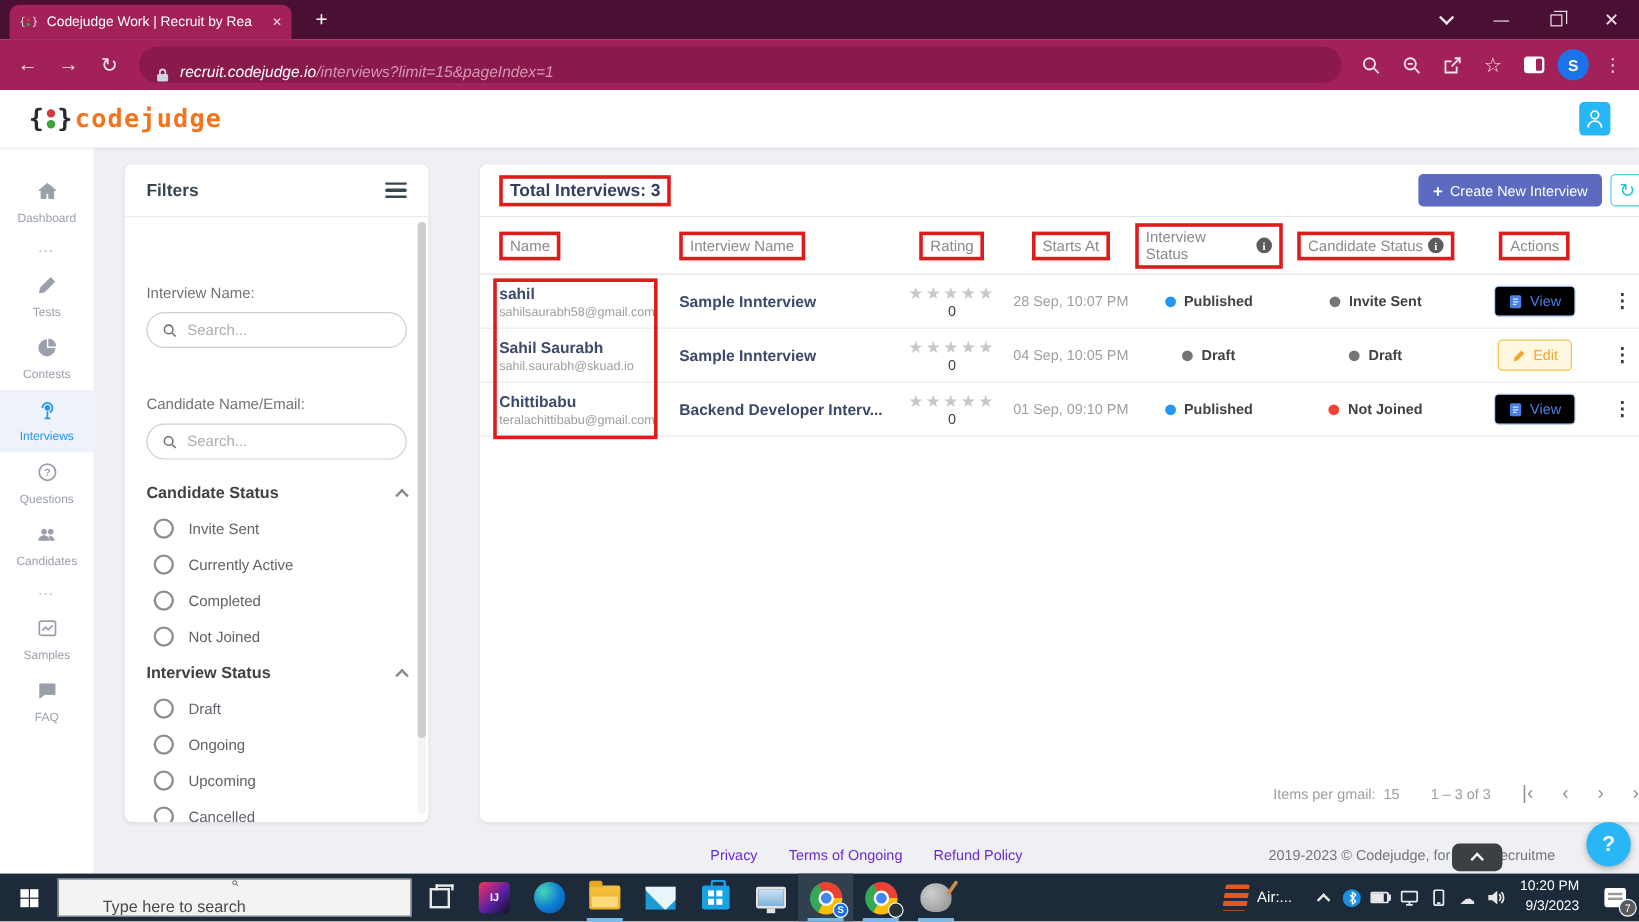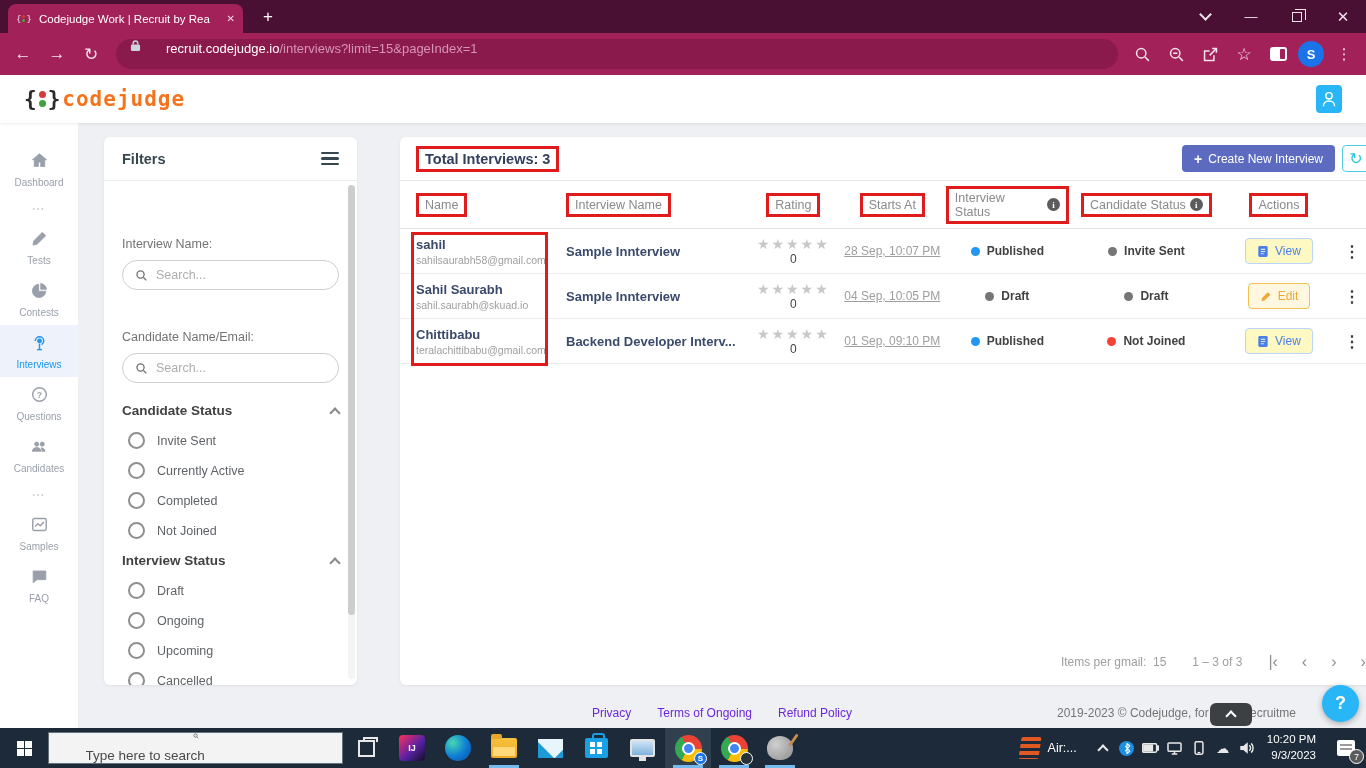--- a/index.html
+++ b/index.html
@@ -16,21 +16,21 @@
   .tab-close { font-size:10px; color:#f0dbe6; cursor:pointer; }
   .newtab { color:#fff; font-size:17px; margin-left:20px; margin-bottom:6px; }
   .win-controls { margin-left:auto; display:flex; align-items:center; height:33px; color:#efe2e9; }
   .win-controls > div { width:46px; height:33px; display:flex; align-items:center; justify-content:center; font-size:13px; }
   .chev-down { width:9px; height:9px; border-left:2px solid #efe2e9; border-bottom:2px solid #efe2e9; transform:rotate(-45deg); margin-top:-4px; }
   .restore-box { width:10px; height:10px; border:1.5px solid #efe2e9; position:relative; }
   .restore-box::before { content:""; position:absolute; top:-4px; left:2px; width:10px; height:10px; border-top:1.5px solid #efe2e9; border-right:1.5px solid #efe2e9; }
 
   .toolbar { position:absolute; top:33px; left:0; width:1366px; height:42px; background:#a32159; display:flex; align-items:center; padding:0 8px; gap:4px; }
   .nav-btn { width:30px; height:30px; display:flex; align-items:center; justify-content:center; color:#f4e3ec; font-size:17px; border-radius:50%; }
-  .urlbar { flex:1; height:30px; margin:0 6px; background:#8a1a4c; border-radius:15px; display:flex; align-items:flex-start; padding:0 14px; gap:25px; }
+  .urlbar { flex:1; height:30px; margin:0 6px; background:#8a1a4c; border-radius:15px; display:flex; align-items:flex-end; padding:0 14px; gap:9px;font-style:italic; }
   .url-host { color:#ffffff; font-size:13px; }
   .url-path { color:#d795b4; font-size:13px; }
   .tb-icons { display:flex; align-items:center; gap:6px; }
   .tb-ic { width:28px; height:28px; display:flex; align-items:center; justify-content:center; color:#f4e3ec; }
   .tb-ic svg { stroke:#f4e3ec; fill:none; stroke-width:1.8; }
   .panel-ic { width:17px; height:14px; background:#fff; border-radius:3px; position:relative; }
   .panel-ic::after { content:""; position:absolute; right:2px; top:2px; bottom:2px; width:5px; background:#a32159; border-radius:1px; }
   .avatar-s { width:26px; height:26px; border-radius:50%; background:#1a73e8; color:#fff; font-size:13px; font-weight:bold; display:flex; align-items:center; justify-content:center; }
   .kebab { color:#f4e3ec; font-size:15px; letter-spacing:0; }
 
@@ -90,26 +90,26 @@
   .info-dot { width:13px; height:13px; border-radius:50%; background:#5c5c5c; color:#fff; display:inline-flex; align-items:center; justify-content:center; margin-left:4px; font-size:9px; font-weight:bold; font-family:"Liberation Serif", serif; }
   .info-dot::after { content:"i"; }
 
   .trow { height:45px; border-bottom:1px solid #ececec; }
   .cell-name .nm { font-size:13px; font-weight:bold; color:#3b4a6b; line-height:1.35; }
   .cell-name .em { font-size:10.5px; color:#9e9e9e; }
   .cell-int { font-size:13px; font-weight:bold; color:#3b4a6b; }
   .cell-rating { justify-self:center; text-align:center; }
   .stars { font-size:14px; color:#c8c8c8; letter-spacing:2px; line-height:1; }
   .rating-num { font-size:12px; color:#424242; margin-top:1px; }
-  .cell-date { font-size:12px; color:#9e9e9e; justify-self:center;text-decoration:underline; }
+  .cell-date { font-size:12px; color:#9e9e9e; justify-self:center; }
   .cell-status { justify-self:center; display:flex; align-items:center; gap:7px; font-size:12px; color:#424242; font-weight:bold; }
   .sdot { width:9px; height:9px; border-radius:50%; }
   .sdot.blue { background:#2196f3; } .sdot.gray { background:#757575; } .sdot.red { background:#f44336; }
   .act-btn { justify-self:center; height:26px; border-radius:4px; font-size:12px; display:flex; align-items:center; gap:6px; padding:0 11px; cursor:pointer; font-family:"Liberation Sans", sans-serif; }
-  .act-view { background:#fef9c3; border:1px solid #bcd4fa; color:#4b7fe8; }
+  .act-view { background:#000000; border:1px solid #bcd4fa; color:#4b7fe8; }
   .act-edit { background:#fff7df; border:1px solid #f2c14e; color:#f0a732; }
   .act-btn svg { width:12px; height:13px; }
   .row-kebab { justify-self:center; color:#3c3c3c; font-size:16px; font-weight:bold; cursor:pointer; }
   .names-annot { position:absolute; left:11px; top:95px; width:137px; height:134px; border:3px solid #e01b1b; pointer-events:none; }
 
   .pagination { position:absolute; right:16px; bottom:14px; display:flex; align-items:center; gap:26px; color:#9e9e9e; font-size:12px; }
   .pg-icons { display:flex; align-items:center; gap:24px; color:#8f8f8f; font-size:16px; }
   .pg-icons span { cursor:pointer; }
 
   

